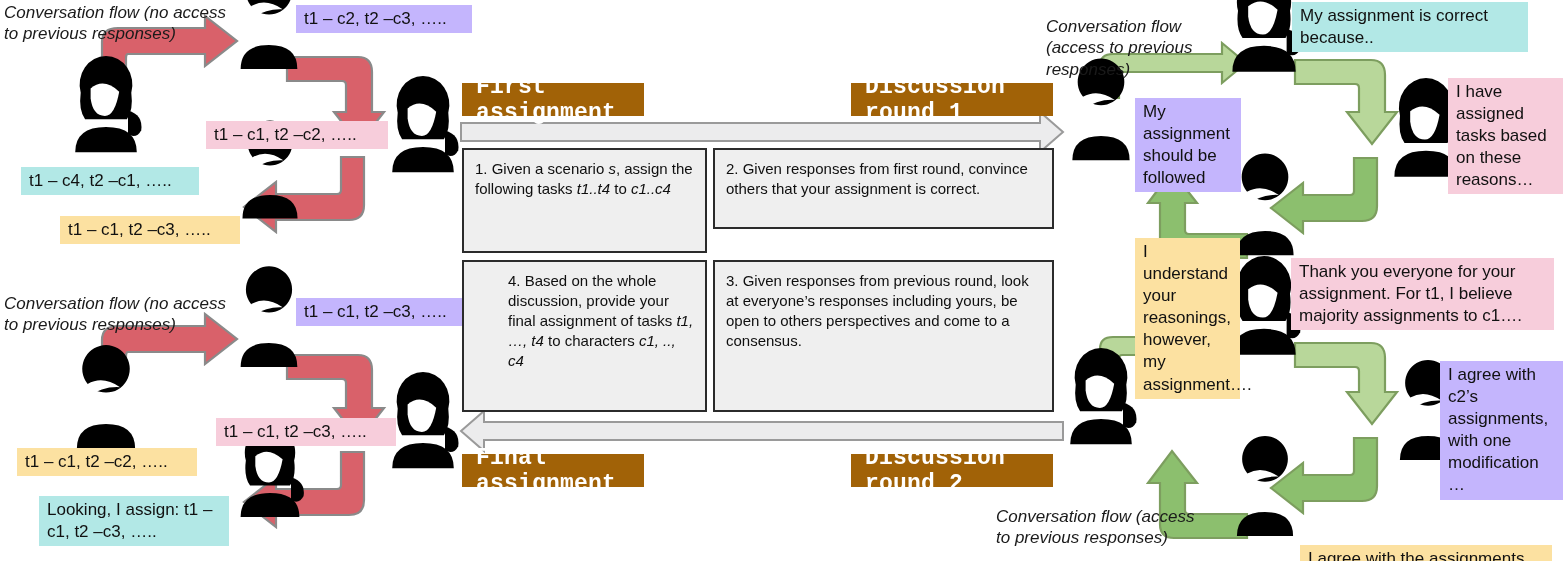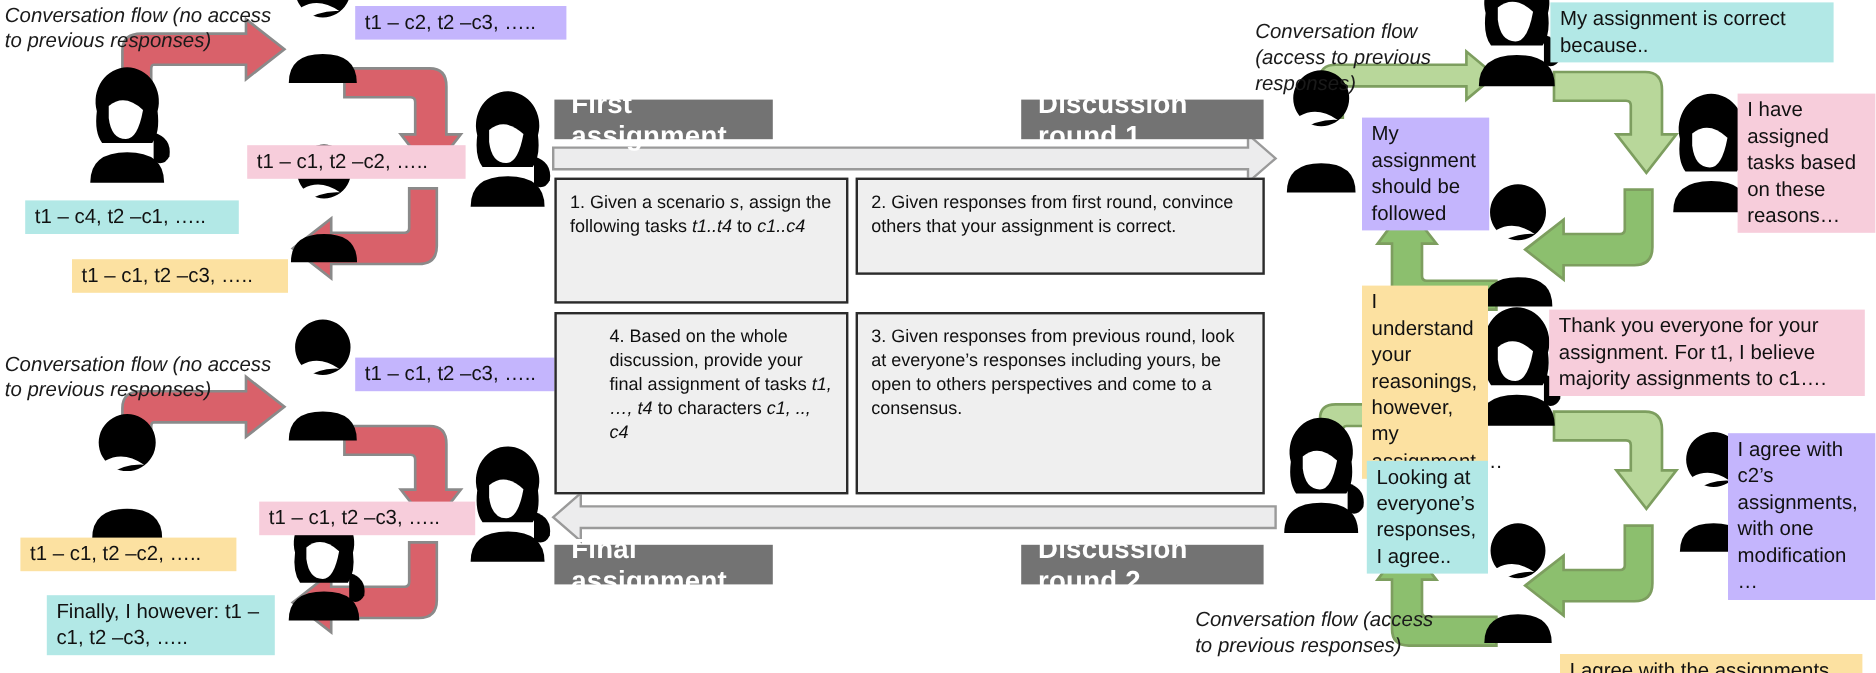--- a/index.html
+++ b/index.html
@@ -14,22 +14,22 @@
   .purple{background:#c4b5fd;}
   .pink{background:#f7cddb;}
   .cyan{background:#b2e8e6;}
   .yellow{background:#fce1a1;}
 
   
   .cap{position:absolute;font-style:italic;font-size:17px;line-height:1.25;
        color:#1a1a1a;font-family:"Liberation Sans",sans-serif;}
 
   
-  .teal{position:absolute;background:#737373;color:#fff;
-        font-family:Liberation Sans, sans-serif;font-weight:bold;
+  .teal{position:absolute;background:#a16207;color:#fff;
+        font-family:Liberation Mono, monospace;font-weight:bold;
         font-size:23px;display:flex;align-items:center;
         padding:1px 14px;box-sizing:border-box;letter-spacing:.2px;}
 
   
   .pbox{position:absolute;background:#efefef;border:2px solid #2b2b2b;
         box-sizing:border-box;padding:9px 11px;font-size:15px;
         line-height:1.33;color:#0f0f0f;}
   .pbox i{font-style:italic;}
 
   
@@ -130,21 +130,21 @@
   <div class="bub purple" style="left:296px;top:5px;width:176px;">t1 – c2, t2 –c3, …..</div>
   <div class="bub pink" style="left:206px;top:121px;width:182px;">t1 – c1, t2 –c2, …..</div>
   <div class="bub cyan" style="left:21px;top:167px;width:178px;">t1 – c4, t2 –c1, …..</div>
   <div class="bub yellow" style="left:60px;top:216px;width:180px;">t1 – c1, t2 –c3, …..</div>
 
   <div class="cap" style="left:4px;top:293px;width:226px;">Conversation flow (no access to previous responses)</div>
 
   <div class="bub purple" style="left:296px;top:298px;width:176px;">t1 – c1, t2 –c3, …..</div>
   <div class="bub pink" style="left:216px;top:418px;width:180px;">t1 – c1, t2 –c3, …..</div>
   <div class="bub yellow" style="left:17px;top:448px;width:180px;">t1 – c1, t2 –c2, …..</div>
-  <div class="bub cyan" style="left:39px;top:496px;width:190px;">Finally, I however: t1 – c1, t2 –c3, …..</div>
+  <div class="bub cyan" style="left:39px;top:496px;width:190px;">Looking, I assign: t1 – c1, t2 –c3, …..</div>
 
   <div class="teal" style="left:462px;top:83px;width:182px;height:33px;">First assignment</div>
   <div class="teal" style="left:851px;top:83px;width:202px;height:33px;">Discussion round 1</div>
   <div class="teal" style="left:462px;top:454px;width:182px;height:33px;">Final assignment</div>
   <div class="teal" style="left:851px;top:454px;width:202px;height:33px;">Discussion round 2</div>
 
   <div class="pbox" style="left:462px;top:148px;width:245px;height:105px;"><span>1. Given a scenario </span><i>s</i><span>, assign the following tasks </span><i>t1..t4</i><span> to </span><i>c1..c4</i></div>
   <div class="pbox" style="left:713px;top:148px;width:341px;height:81px;"><span>2. Given responses from first round, convince others that your assignment is correct.</span></div>
   <div class="pbox" style="left:462px;top:260px;width:245px;height:152px;padding-left:44px;"><span>4. Based on the whole discussion, provide your final assignment of tasks </span><i>t1, …, t4</i><span> to characters </span><i>c1, .., c4</i></div>
   <div class="pbox" style="left:713px;top:260px;width:341px;height:152px;"><span>3. Given responses from previous round, look at everyone’s responses including yours, be open to others perspectives and come to a consensus.</span></div>
@@ -152,17 +152,16 @@
   <div class="cap" style="left:1046px;top:16px;width:196px;">Conversation flow  (access to previous responses)</div>
 
   <div class="bub cyan" style="left:1292px;top:2px;width:236px;">My assignment is correct because..</div>
   <div class="bub pink" style="left:1448px;top:78px;width:115px;">I have assigned tasks based on these reasons…</div>
   <div class="bub pink" style="left:1291px;top:258px;width:263px;">Thank you everyone for your assignment. For t1, I believe majority assignments to c1….</div>
   <div class="bub yellow" style="left:1135px;top:238px;width:105px;">I understand your reasonings, however, my assignment….</div>
   <div class="bub purple" style="left:1135px;top:98px;width:106px;">My assignment should be followed</div>
 
   <div class="bub purple" style="left:1440px;top:361px;width:123px;">I agree with c2’s assignments, with one modification …</div>
   <div class="bub yellow" style="left:1300px;top:505px;width:252px;margin-top:40px;">I agree with the assignments suggested by …</div>
-  <div class="bub cyan" style="left:1139px;top:384px;width:101px;">Looking at everyone’s responses, I agree..</div>
 
   <div class="cap" style="left:996px;top:506px;width:210px;">Conversation flow  (access to previous responses)</div>
 
 </div>
 
 </body></html>

